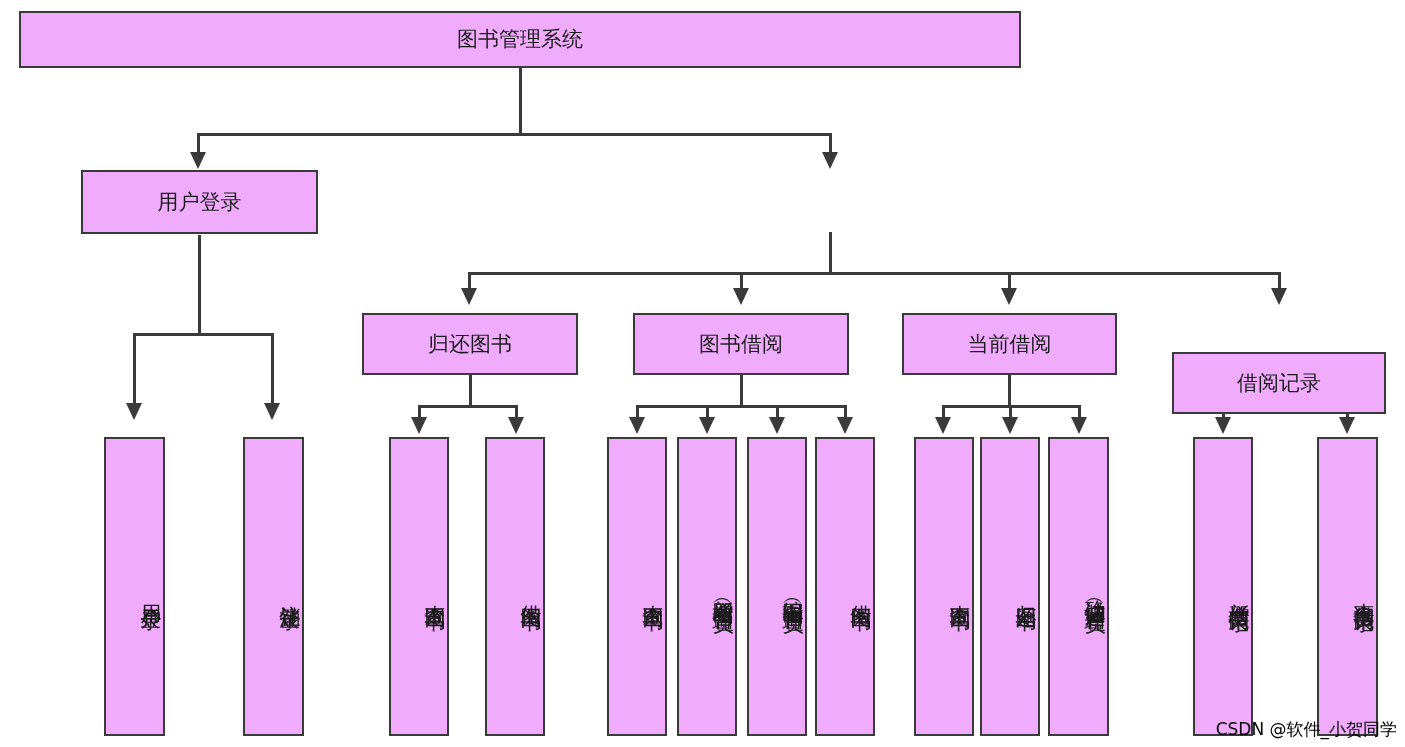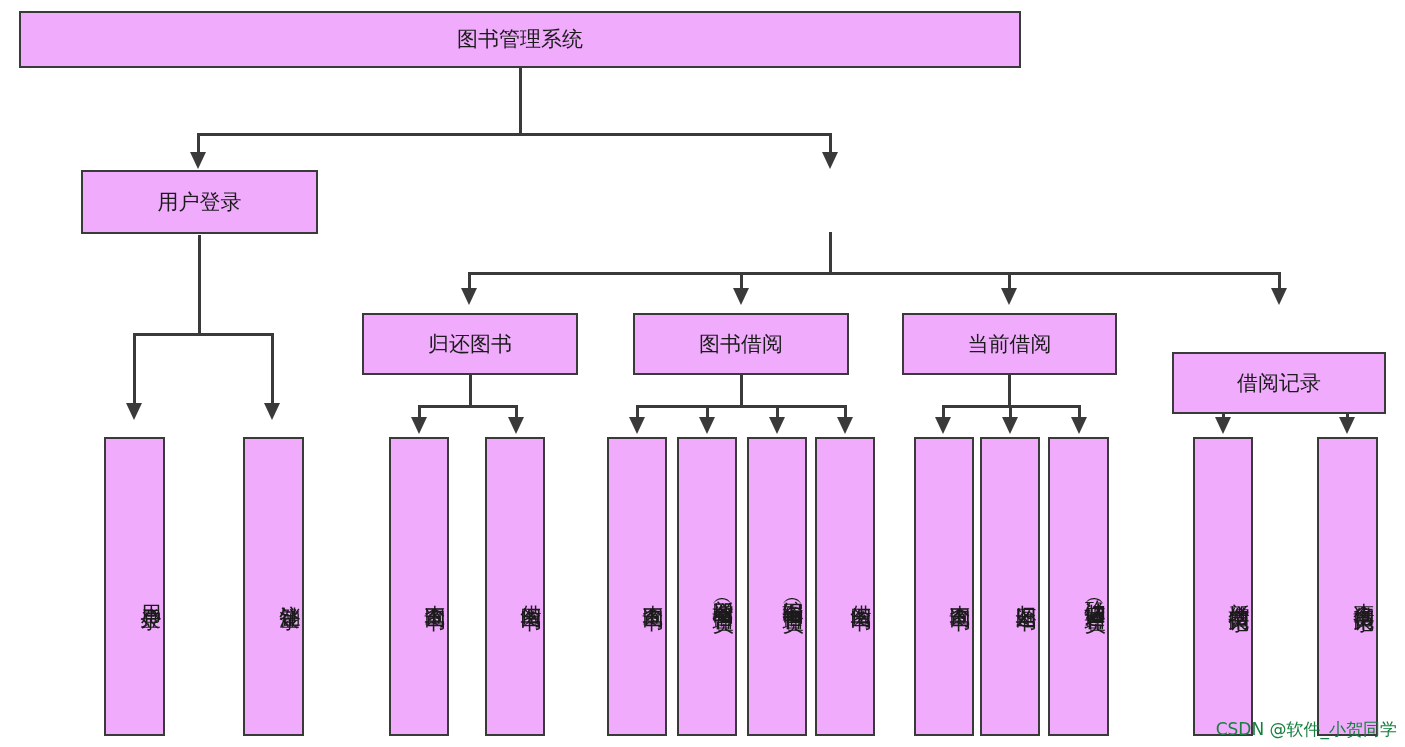--- a/index.html
+++ b/index.html
@@ -50,21 +50,21 @@
     height: 0;
     border-left: 8px solid transparent;
     border-right: 8px solid transparent;
     border-top: 17px solid #3a3a3a;
   }
   #watermark {
     position: absolute;
     right: 8px;
     bottom: 6px;
     font-size: 17px;
-    color: #15803d;
+    color: #000000;
     white-space: nowrap;
     font-family: "DejaVu Sans", "Liberation Sans", sans-serif;
   }
 </style>
 </head>
 <body>
 
 <div id="canvas">
 
   <div class="conn vline" style="left:519px; top:68px; height:67px;"></div>

